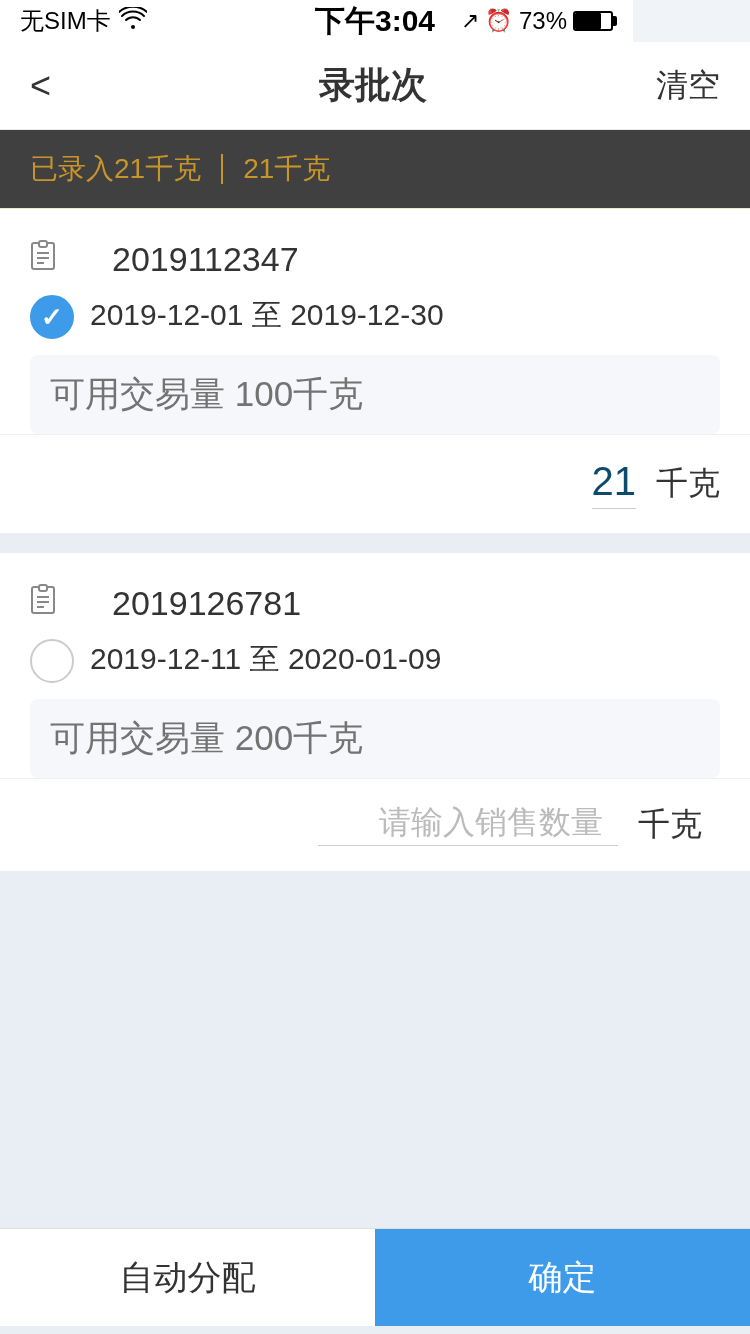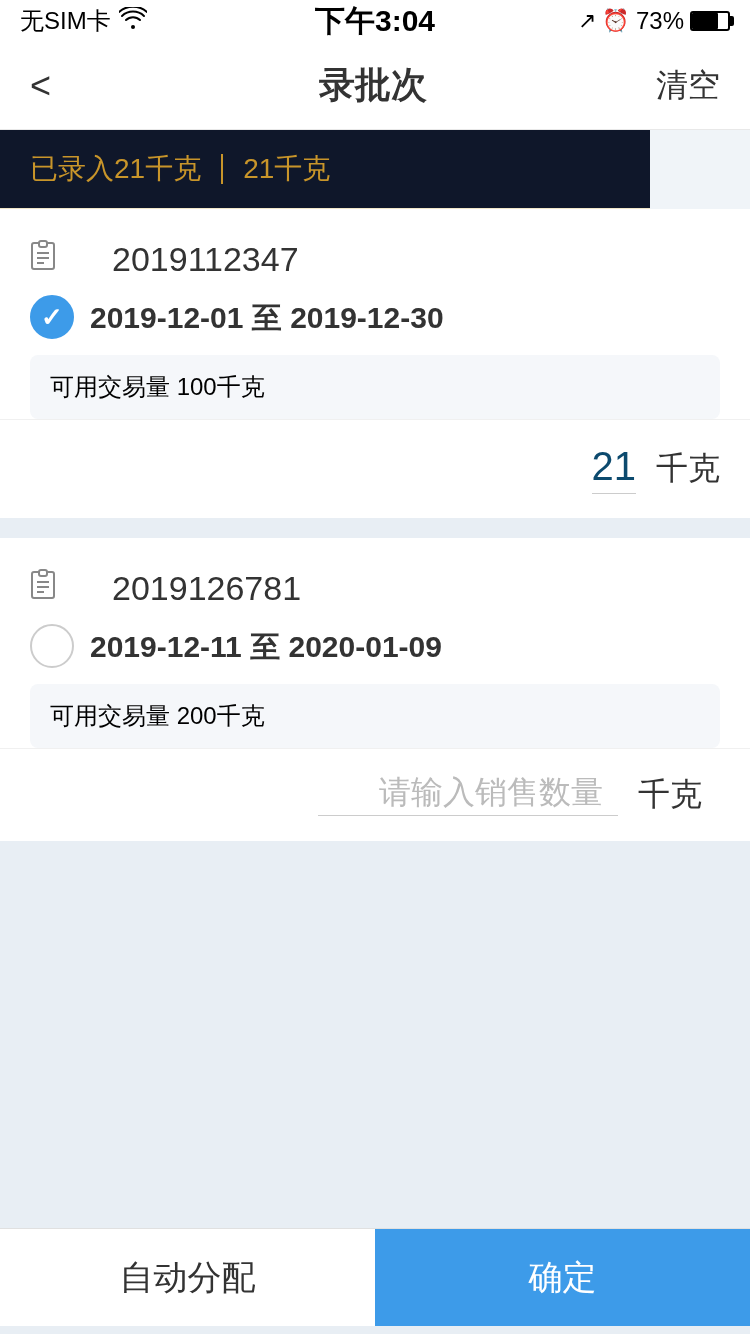--- a/index.html
+++ b/index.html
@@ -7,21 +7,21 @@
     body {
       width: 750px;
       min-height: 1334px;
       font-family: -apple-system, "PingFang SC", "Helvetica Neue", Arial, sans-serif;
       background: #f0f4f8;
       overflow-x: hidden;
     }
 
     
     .status-bar {
-      width: 750px;
+      width: 633px;
       height: 42px;
       background: #fff;
       display: flex;
       align-items: center;
       justify-content: space-between;
       padding: 17px 20px;
       font-size: 26px;
     }
     .status-left {
       display: flex;
@@ -68,22 +68,22 @@
       color: #333;
     }
     .nav-clear {
       font-size: 32px;
       color: #333;
       cursor: pointer;
     }
 
     
     .info-banner {
-      width: 650px;
-      background: #0f172a;
+      width: 750px;
+      background: #404040;
       padding: 20px 30px;
       display: flex;
       align-items: center;
       gap: 20px;
       border-bottom: 1px solid #f0e6c8;
     }
     .info-recorded {
       font-size: 28px;
       color: #c8952a;
       font-weight: 500;
@@ -118,24 +118,23 @@
     }
     .batch-id {
       font-size: 34px;
       color: #333;
       font-weight: 500;
       margin-left: 40px;
     }
 
     .batch-date-row {
       display: flex;
-      align-items: flex-end;
+      align-items: flex-start;
       gap: 16px;
       margin-bottom: 16px;
-      font-weight: bold;
     }
     .radio-circle {
       width: 44px;
       height: 44px;
       border-radius: 50%;
       border: 2px solid #ccc;
       background: #fff;
       display: flex;
       align-items: center;
       justify-content: center;
@@ -154,22 +153,22 @@
     .batch-date {
       font-size: 30px;
       color: #333;
     }
 
     .batch-avail {
       margin: 0 0 0 0;
       padding: 16px 20px;
       background: #f5f7fa;
       border-radius: 8px;
-      font-size: 24px;
-      color: #000000;
+      font-size: 35px;
+      color: #737373;
       margin-bottom: 0;
     }
 
     
     .quantity-row {
       background: #fff;
       padding: 24px 30px;
       display: flex;
       align-items: center;
       justify-content: flex-end;

